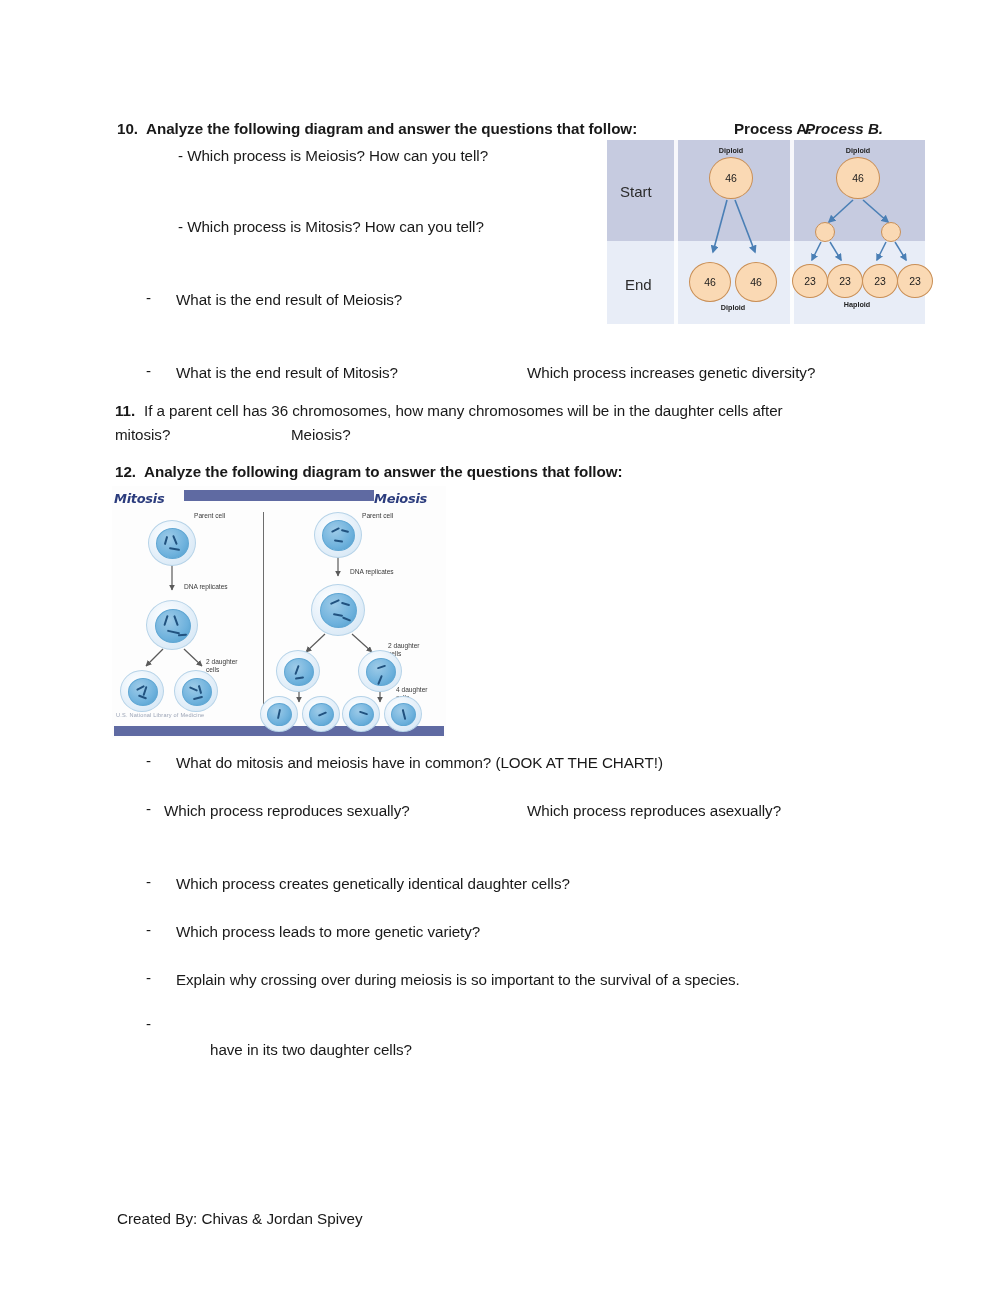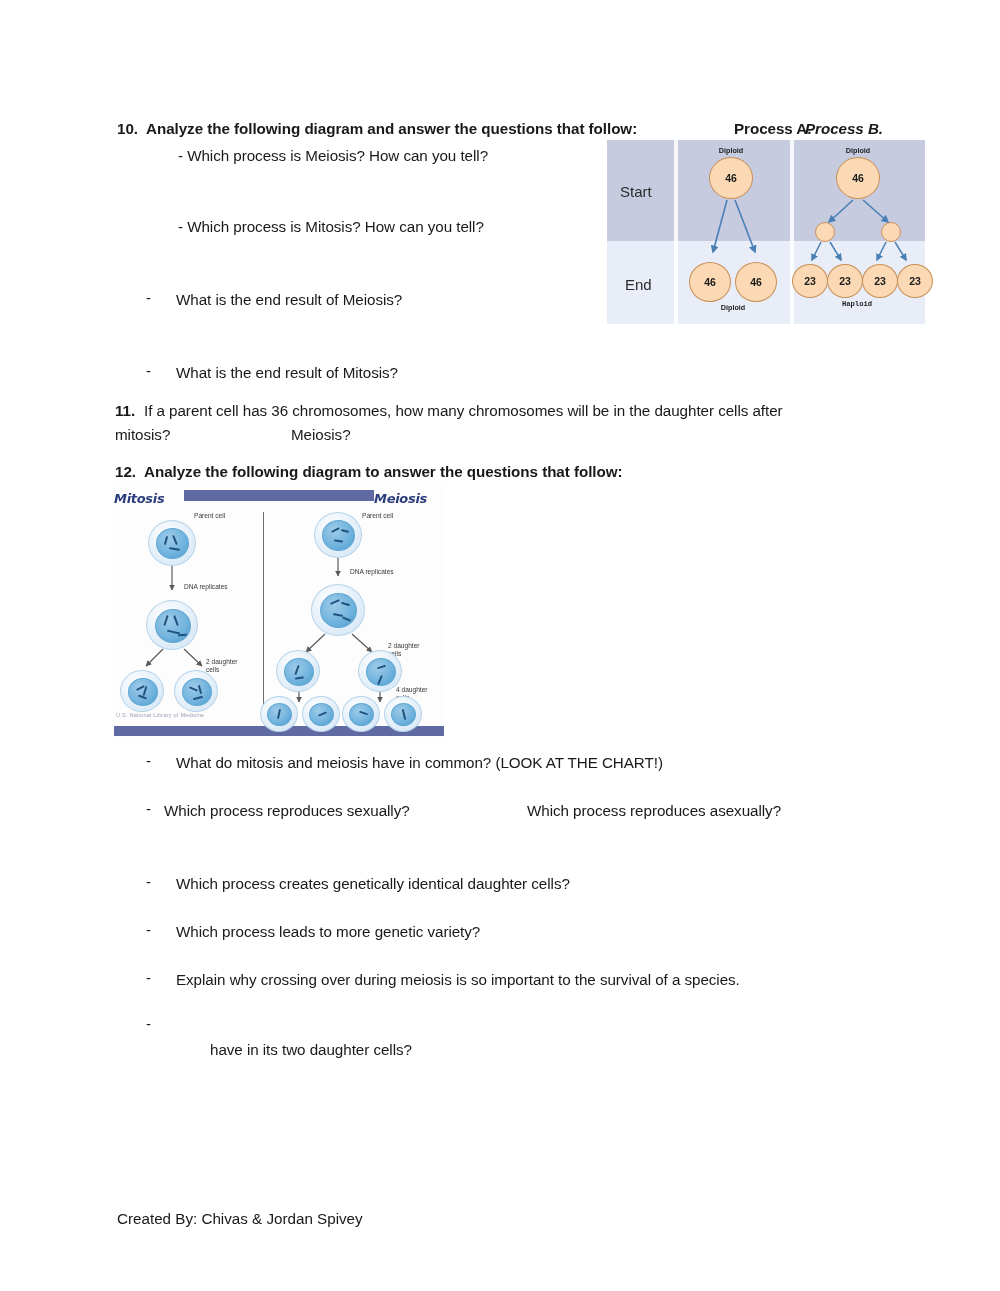--- a/index.html
+++ b/index.html
@@ -62,21 +62,21 @@
   .procdiag .cell {
     position: absolute;
     border-radius: 50%;
     background: #fad9b4;
     border: 1px solid #c98f56;
     box-sizing: border-box;
     display: flex;
     align-items: center;
     justify-content: center;
     font-size: 10.5px;
-    font-weight: bold;
+    font-weight: normal;
     color: #1c1c1c;
   }
   .procdiag .tag {
     position: absolute;
     font-size: 7.2px;
     font-weight: bold;
     color: #222222;
     text-align: center;
     white-space: nowrap;
   }
@@ -165,20 +165,21 @@
   <div class="q" style="left:178px; top:145px;">- Which process is Meiosis?  How can you tell?</div>
 
   <div class="q bold" style="left:146px; top:118px;">Analyze the following diagram and answer the questions that follow:</div>
   <div class="q" style="left:178px; top:216px;">- Which process is Mitosis?  How can you tell?</div>
 
   <div class="dash-col" style="left:146px; top:289px;">-</div>
   <div class="q" style="left:176px; top:289px;">What is the end result of Meiosis?</div>
 
   <div class="dash-col" style="left:146px; top:362px;">-</div>
   <div class="q" style="left:176px; top:362px;">What is the end result of Mitosis?</div>
+  <div class="q" style="left:527px; top:362px;">Which process increases genetic diversity?</div>
 
   <div class="q bold" style="left:690px; top:118px;margin-left:44px;">Process A.</div>
   <div class="q bold" style="left:805px; top:118px;font-style:italic;">Process B.</div>
 
   <div class="procdiag">
     <div class="row-start"></div>
     <div class="row-end"></div>
     <div class="colsep" style="left:67px;"></div>
     <div class="colsep" style="left:183px;"></div>
 
@@ -214,21 +215,21 @@
     <div class="tag" style="left:228px; top:6px; width:46px;">Diploid</div>
     <div class="cell" style="left:229px; top:17px; width:44px; height:42px;">46</div>
 
     <div class="cell" style="left:208px; top:82px; width:20px; height:20px;"></div>
     <div class="cell" style="left:274px; top:82px; width:20px; height:20px;"></div>
 
     <div class="cell" style="left:185px; top:124px; width:36px; height:34px;">23</div>
     <div class="cell" style="left:220px; top:124px; width:36px; height:34px;">23</div>
     <div class="cell" style="left:255px; top:124px; width:36px; height:34px;">23</div>
     <div class="cell" style="left:290px; top:124px; width:36px; height:34px;">23</div>
-    <div class="tag" style="left:227px; top:160px; width:46px;font-family:Liberation Mono, monospace;">Haploid</div>
+    <div class="tag" style="left:227px; top:160px; width:46px;">Haploid</div>
   </div>
 
   <div class="q num" style="left:115px; top:400px;">11.</div>
   <div class="q" style="left:144px; top:400px;">If a parent cell has 36 chromosomes, how many chromosomes will be in the daughter cells after</div>
   <div class="q" style="left:115px; top:424px;">mitosis?</div>
   <div class="q" style="left:291px; top:424px;">Meiosis?</div>
 
   <div class="q num" style="left:115px; top:461px;">12.</div>
   <div class="q bold" style="left:144px; top:461px;">Analyze the following diagram to answer the questions that follow:</div>
 

